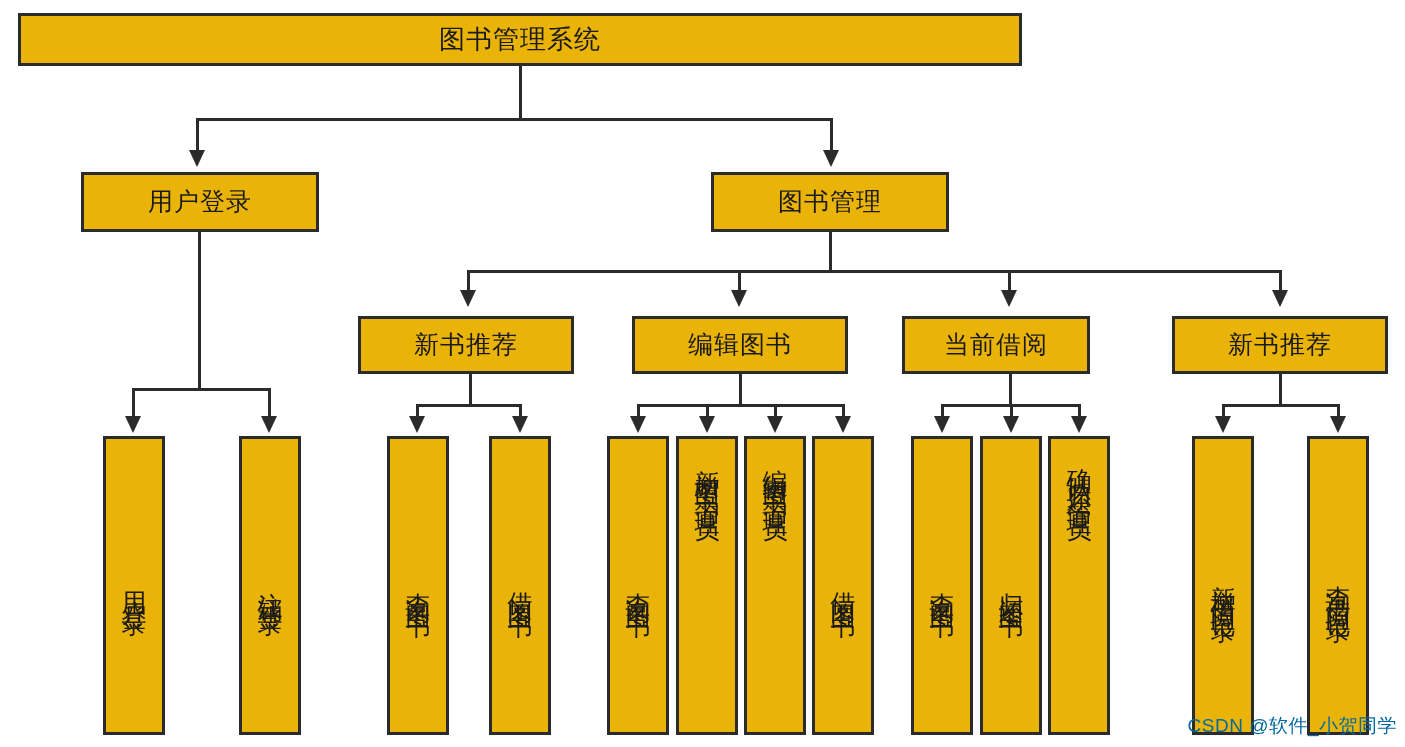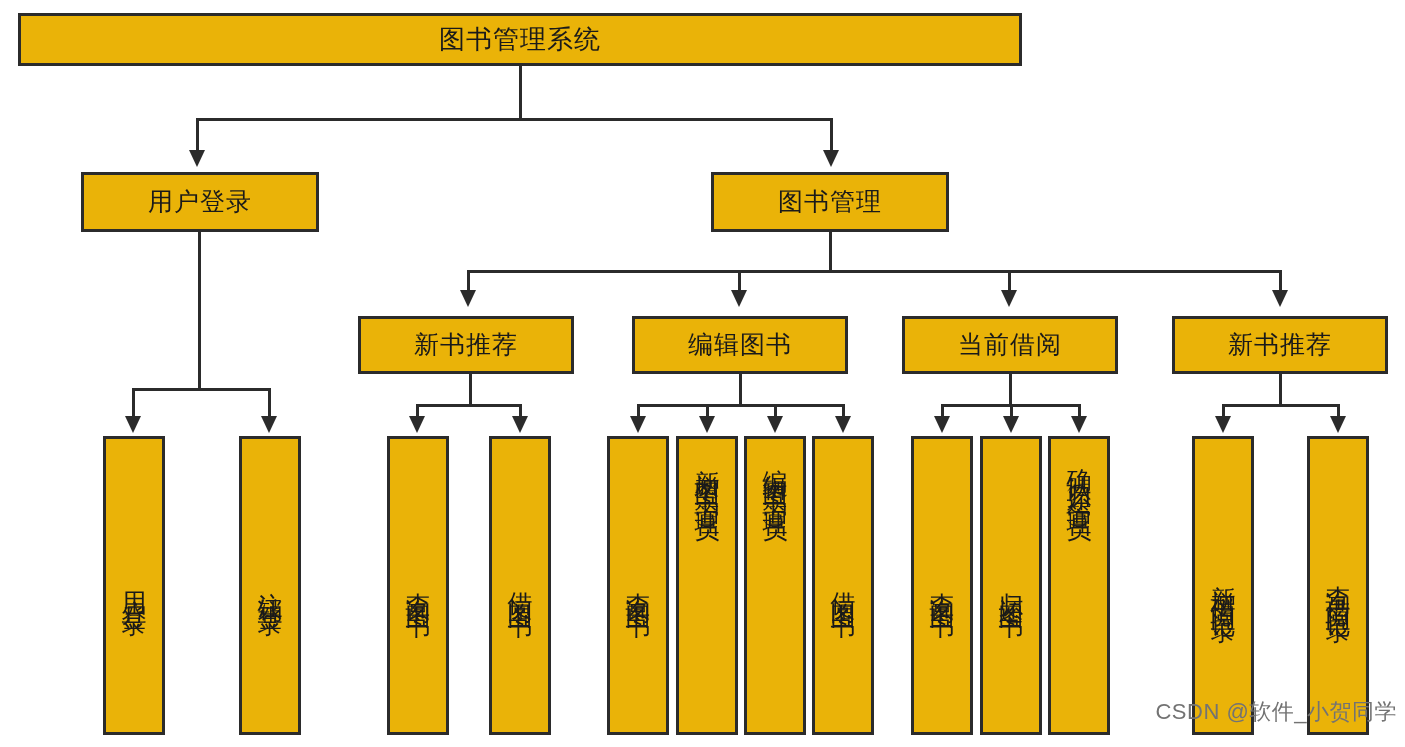--- a/index.html
+++ b/index.html
@@ -79,23 +79,23 @@
     height: 0;
     border-left: 8px solid transparent;
     border-right: 8px solid transparent;
     border-top: 17px solid #2b2b2b;
   }
 
   
   #watermark {
     position: absolute;
     right: 8px;
-    bottom: 20px;
-    font-size: 22px;
-    color: #737373;
+    bottom: 8px;
+    font-size: 19px;
+    color: #0369a1;
     white-space: nowrap;
     letter-spacing: 0.5px;
   }
 </style>
 </head>
 <body>
 
 <div id="canvas">
 
   <div class="node root horizontal" style="left:18px; top:13px; width:1004px; height:53px;">
@@ -139,21 +139,21 @@
   <div class="arrow" style="left:1272px; top:290px;"></div>
 
   <div class="node horizontal" style="left:358px; top:316px; width:216px; height:58px;">
     <span class="node-label">新书推荐</span>
   </div>
 
   <div class="node horizontal" style="left:632px; top:316px; width:216px; height:58px;">
     <span class="node-label">编辑图书</span>
   </div>
 
-  <div class="node horizontal" style="left:902px; top:316px; width:216px; height:58px;">
+  <div class="node horizontal" style="left:902px; top:316px; width:188px; height:58px;">
     <span class="node-label">当前借阅</span>
   </div>
 
   <div class="node horizontal" style="left:1172px; top:316px; width:216px; height:58px;">
     <span class="node-label">新书推荐</span>
   </div>
 
   <div class="edge v" style="left:469px; top:374px; height:32px;"></div>
   <div class="edge h" style="left:416px; top:404px; width:106px;"></div>
   <div class="edge v" style="left:416px; top:404px; height:14px;"></div>

